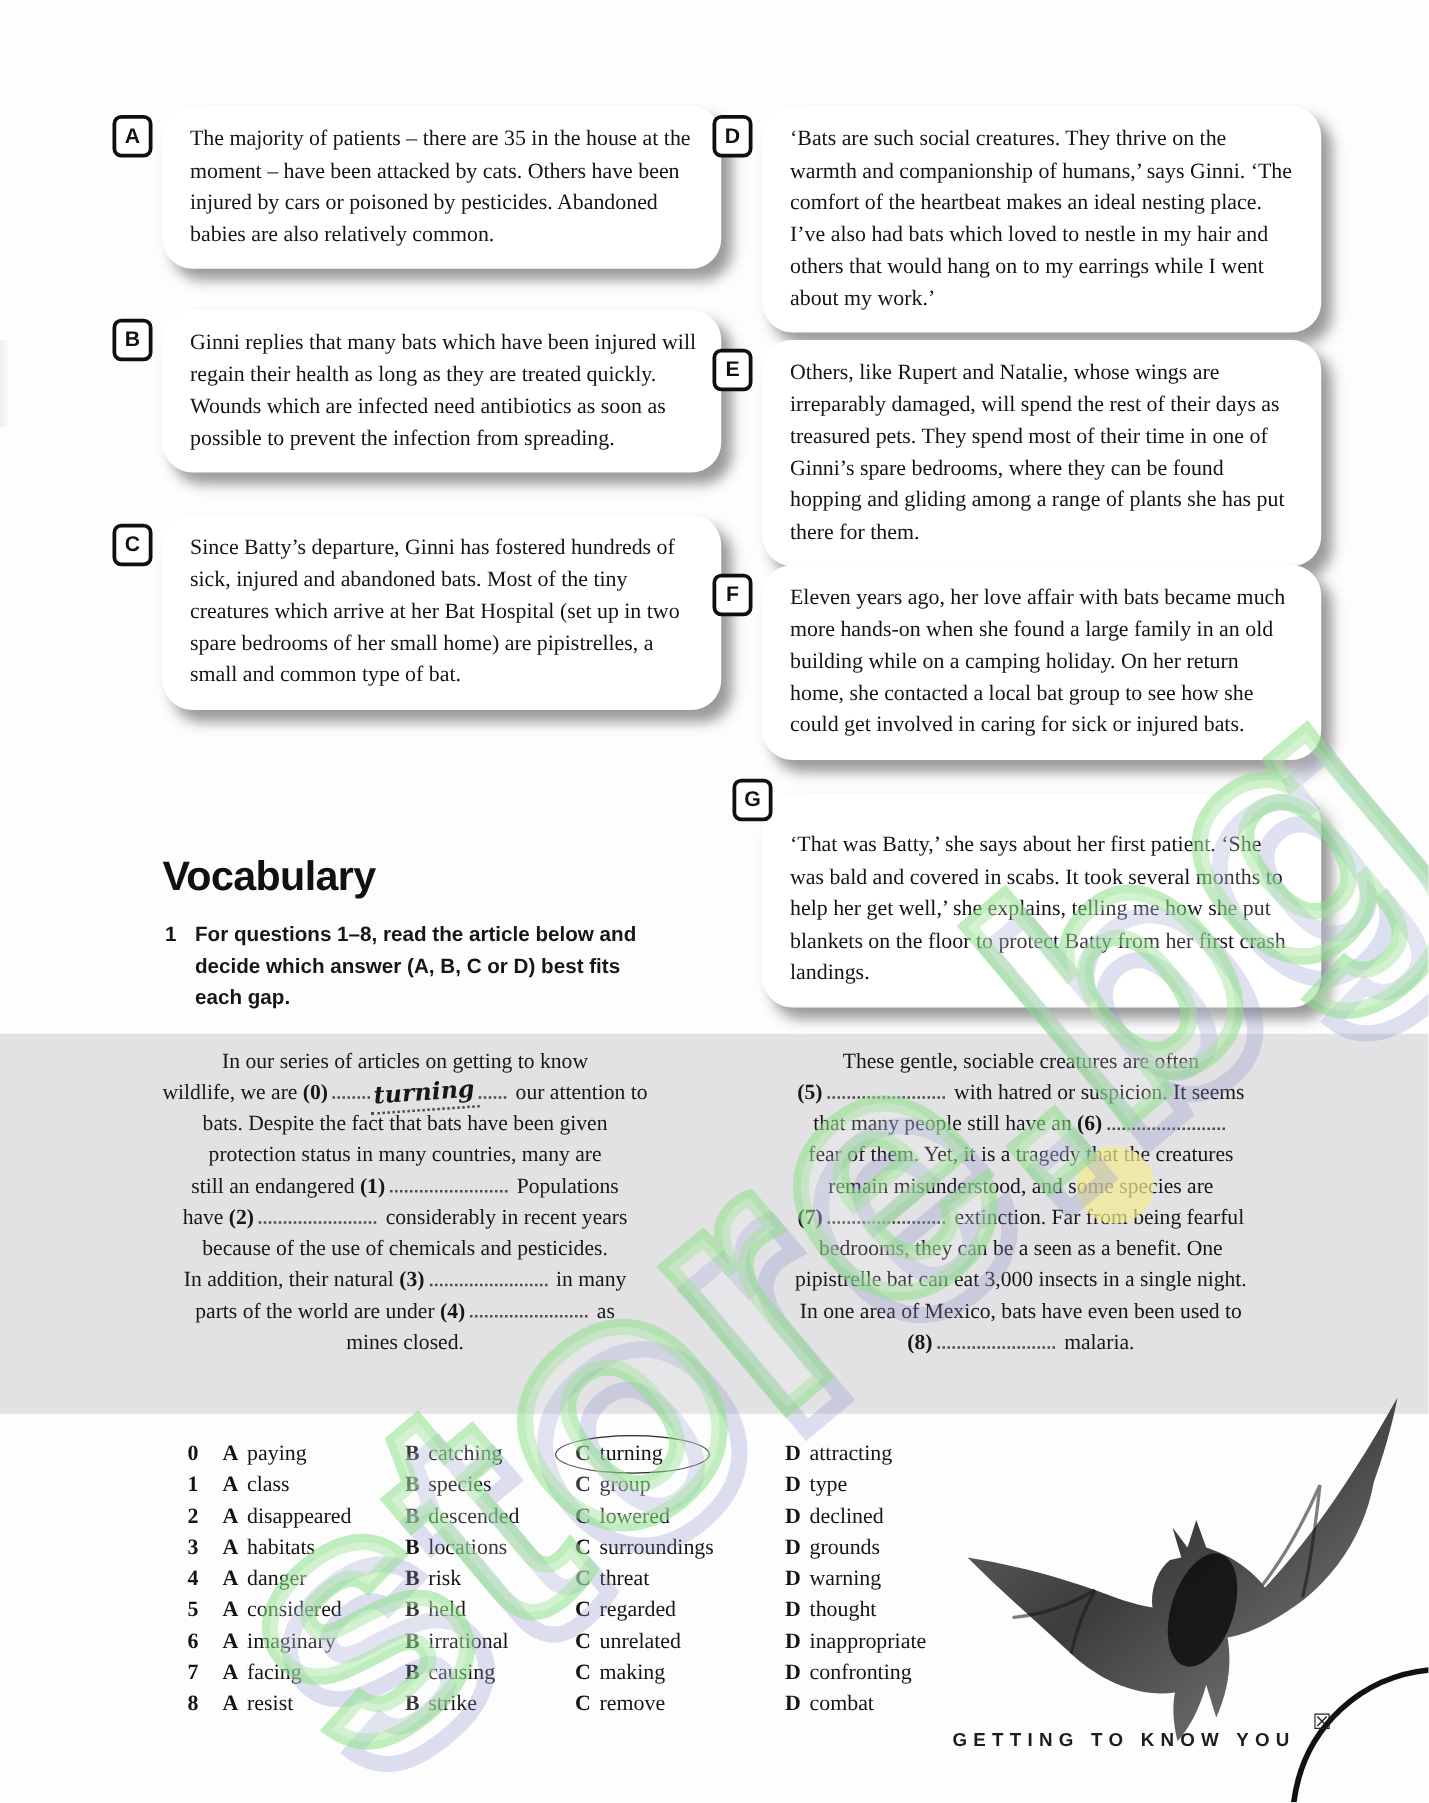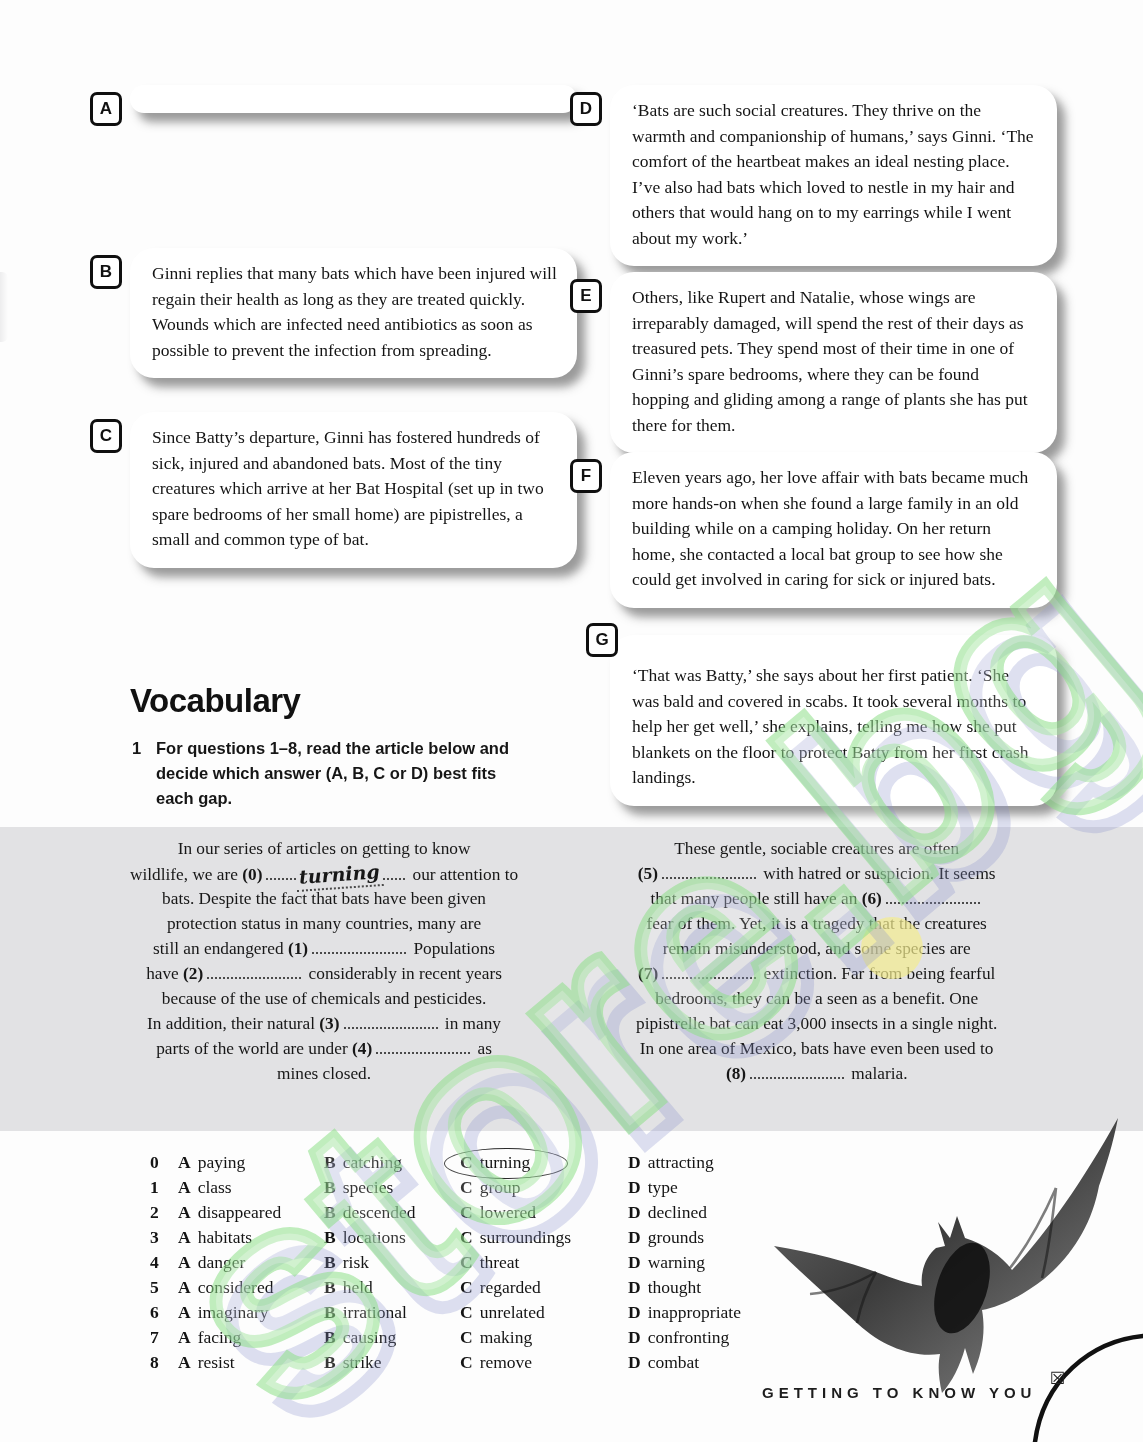--- a/index.html
+++ b/index.html
@@ -60,21 +60,21 @@
   .wm{position:absolute;left:0;top:0;width:1143px;height:1442px;z-index:30;pointer-events:none;}
 </style>
 </head>
 <body>
 
 <div class="page">
 
   <div class="edge-tab"></div>
 
   <div id="bubbles">
-      <div class="bubble" style="left: 130px; top: 85px;"><span class="plabel">A</span></div>
+      <div class="bubble" style="left: 130px; top: 85px;"><span class="plabel">A</span><span>The majority of patients – there are 35 in the house at the moment – have been attacked by cats. Others have been injured by cars or poisoned by pesticides. Abandoned babies are also relatively common.</span></div>
       <div class="bubble" style="left: 130px; top: 248px;"><span class="plabel">B</span><span>Ginni replies that many bats which have been injured will regain their health as long as they are treated quickly. Wounds which are infected need antibiotics as soon as possible to prevent the infection from spreading.</span></div>
       <div class="bubble" style="left: 130px; top: 412px;"><span class="plabel">C</span><span>Since Batty’s departure, Ginni has fostered hundreds of sick, injured and abandoned bats. Most of the tiny creatures which arrive at her Bat Hospital (set up in two spare bedrooms of her small home) are pipistrelles, a small and common type of bat.</span></div>
       <div class="bubble" style="left: 610px; top: 85px;"><span class="plabel">D</span><span>‘Bats are such social creatures. They thrive on the warmth and companionship of humans,’ says Ginni. ‘The comfort of the heartbeat makes an ideal nesting place. I’ve also had bats which loved to nestle in my hair and others that would hang on to my earrings while I went about my work.’</span></div>
       <div class="bubble" style="left: 610px; top: 272px;"><span class="plabel">E</span><span>Others, like Rupert and Natalie, whose wings are irreparably damaged, will spend the rest of their days as treasured pets. They spend most of their time in one of Ginni’s spare bedrooms, where they can be found hopping and gliding among a range of plants she has put there for them.</span></div>
       <div class="bubble" style="left: 610px; top: 452px;"><span class="plabel">F</span><span>Eleven years ago, her love affair with bats became much more hands-on when she found a large family in an old building while on a camping holiday. On her return home, she contacted a local bat group to see how she could get involved in caring for sick or injured bats.</span></div>
       <div class="bubble pad-top" style="left: 610px; top: 635px;"><span class="plabel up">G</span><span>‘That was Batty,’ she says about her first patient. ‘She was bald and covered in scabs. It took several months to help her get well,’ she explains, telling me how she put blankets on the floor to protect Batty from her first crash landings.</span></div>
     </div>
 
   <div class="vocab-h">Vocabulary</div>
 

